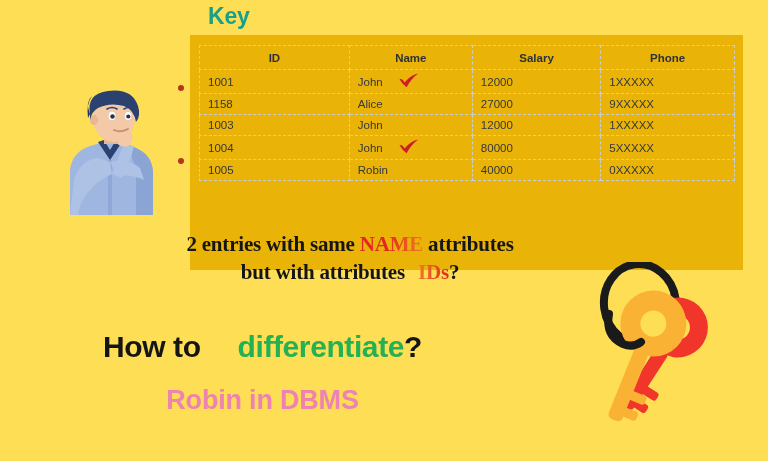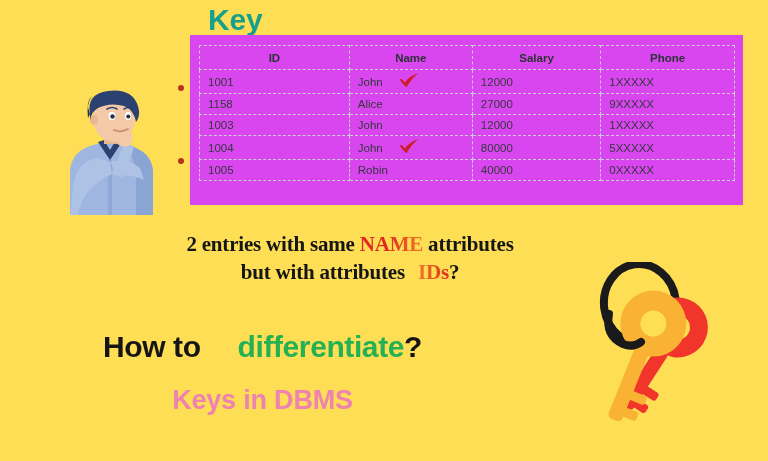--- a/index.html
+++ b/index.html
@@ -20,21 +20,21 @@
     width: 768px;
     height: 461px;
     overflow: hidden;
   }
 
   
   .key-heading {
     position: absolute;
     left: 208px;
     top: 3px;
-    font-size: 30px;
+    font-size: 23px;
     font-weight: bold;
     color: #18A08A;
     letter-spacing: -0.2px;
   }
 
   
   .person {
     position: absolute;
     left: 52px;
     top: 88px;
@@ -52,22 +52,22 @@
   }
   .bullet-a { left: 178px; top: 85px; }
   .bullet-b { left: 178px; top: 158px; }
 
   
   .table-card {
     position: absolute;
     left: 190px;
     top: 35px;
     width: 553px;
-    height: 170px;
-    background: #d946ef;
+    height: 235px;
+    background: #eab308;
     box-sizing: border-box;
     padding: 10px 8px 9px 9px;
   }
 
   table.data-table {
     border-collapse: collapse;
     width: 100%;
     table-layout: fixed;
     font-size: 11.5px;
     color: #33383D;
@@ -286,21 +286,21 @@
     </span>
     <span class="question-line">
       <span>but with attributes </span><span class="hl-ids">IDs</span><span>?</span>
     </span>
   </div>
 
   <div class="differentiate">
     <span>How to </span><span class="hl-diff">differentiate</span><span>?</span>
   </div>
 
-  <div class="keys-dbms">Keys in DBMS</div>
+  <div class="keys-dbms">Robin in DBMS</div>
 
   <div class="keys-art">
     <svg viewBox="0 0 185 190" width="185" height="190" xmlns="http://www.w3.org/2000/svg">
 
       <ellipse cx="55" cy="42" rx="36" ry="40" fill="none" stroke="#1A1A1A" stroke-width="8" stroke-linecap="round" transform="rotate(-8 55 42)"></ellipse>
 
       <g transform="rotate(33 78 70)">
         <circle cx="88" cy="58" r="30" fill="#F2352B"></circle>
         <circle cx="88" cy="58" r="12" fill="#FDDE55"></circle>
         <rect x="81" y="84" width="14" height="70" rx="5" fill="#F2352B"></rect>

